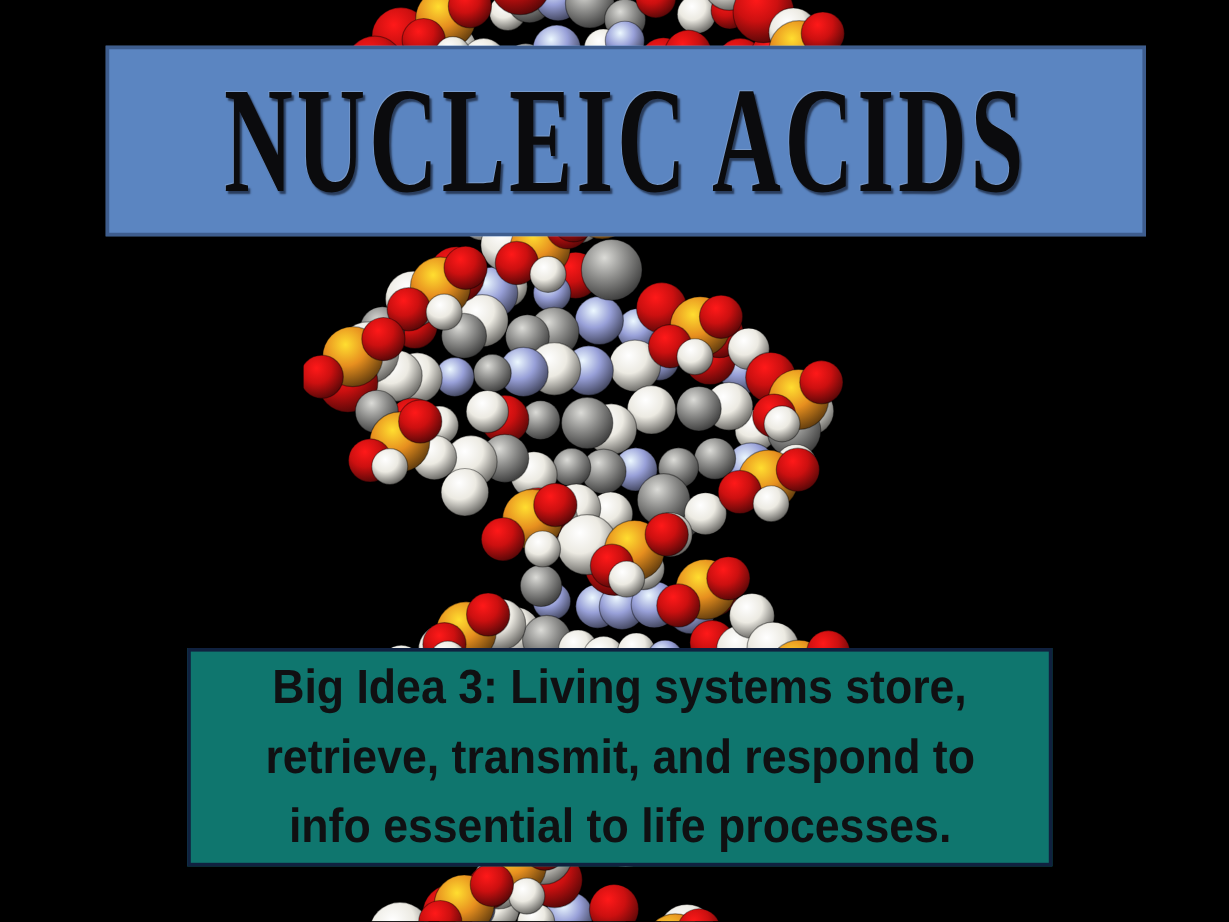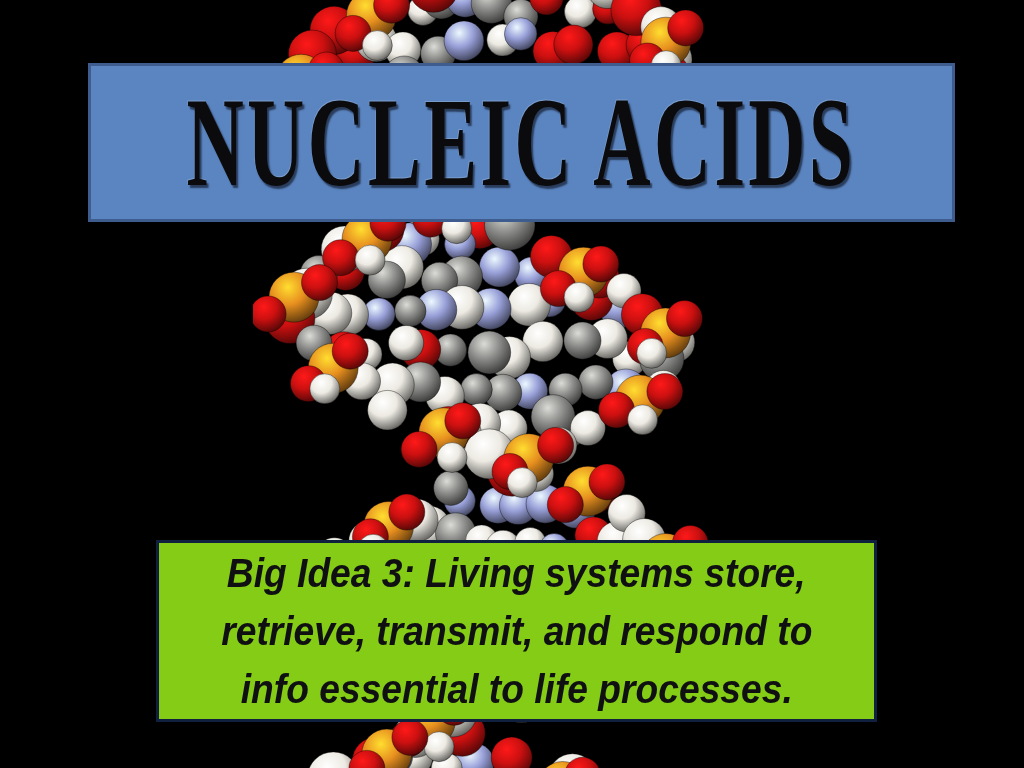--- a/index.html
+++ b/index.html
@@ -15,21 +15,20 @@
     position:absolute;left:253px;top:0;width:458px;height:768px;
     z-index:1;
   }
   .dna svg{display:block;width:100%;height:100%;}
   
   .banner{
     position:absolute;left:88px;top:38px;width:867px;height:159px;
     z-index:2;
     display:flex;align-items:center;justify-content:center;
     box-shadow:inset 0 0 0 3px rgba(8,20,50,0.35);
-    margin-top:25px;
   }
   .banner-text{
     font-family:"Liberation Serif","DejaVu Serif",serif;
     font-weight:bold;
     font-size:126px;
     letter-spacing:5px;
     white-space:nowrap;
     transform:scaleX(0.63);
     transform-origin:center;
     line-height:1;
@@ -400,19 +399,19 @@
         <circle cx="133.8" cy="754.1" r="25.0" fill="url(#gP)" stroke="rgba(0,0,0,0.38)" stroke-width="1"></circle>
         <circle cx="113.9" cy="768.4" r="18.0" fill="url(#gO)" stroke="rgba(0,0,0,0.38)" stroke-width="1"></circle>
         <circle cx="156.9" cy="737.4" r="18.0" fill="url(#gO)" stroke="rgba(0,0,0,0.38)" stroke-width="1"></circle>
       </svg>
   </div>
 
   <div class="banner" style="background-color: rgb(91, 133, 193);">
     <span class="banner-text" style="color: rgb(11, 11, 13);">NUCLEIC ACIDS</span>
   </div>
 
-  <div class="bigidea" style="background-color: #84cc16; font-style: italic;">
+  <div class="bigidea" style="background-color: #0f766e;">
     <div class="line" style="color: rgb(16, 16, 18);">Big Idea 3: Living systems store,</div>
     <div class="line" style="color: rgb(16, 16, 18);">retrieve, transmit, and respond to</div>
     <div class="line" style="color: rgb(16, 16, 18);">info essential to life processes.</div>
   </div>
 
 </div>
 
 </body></html>

